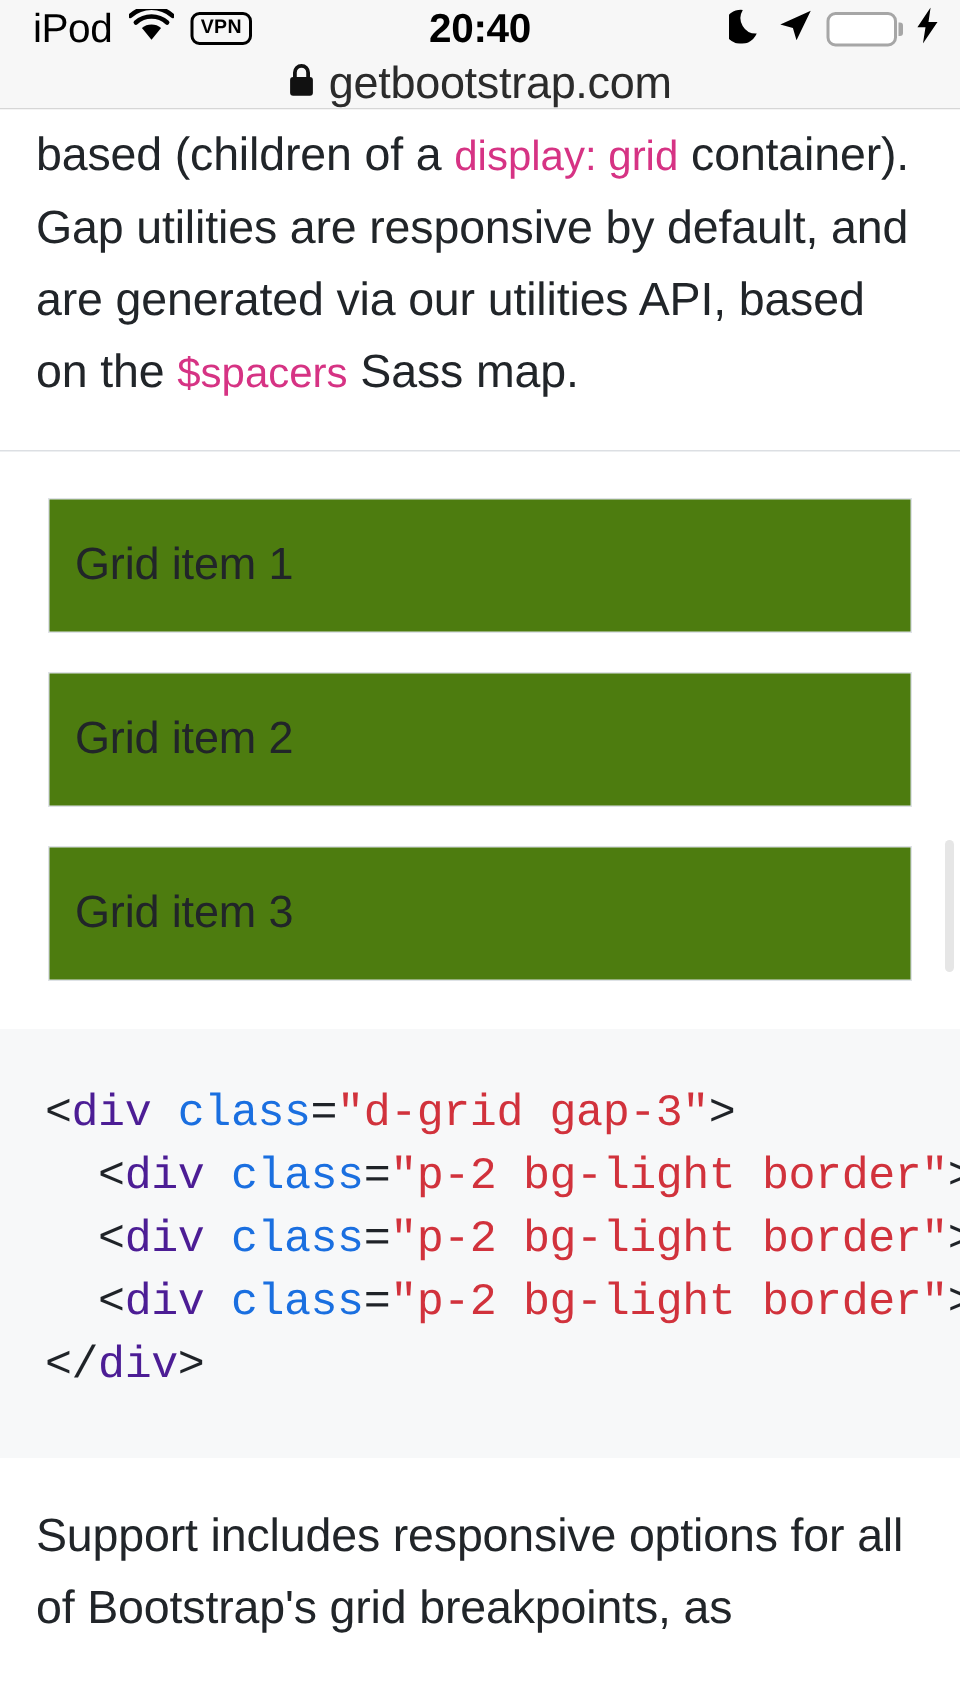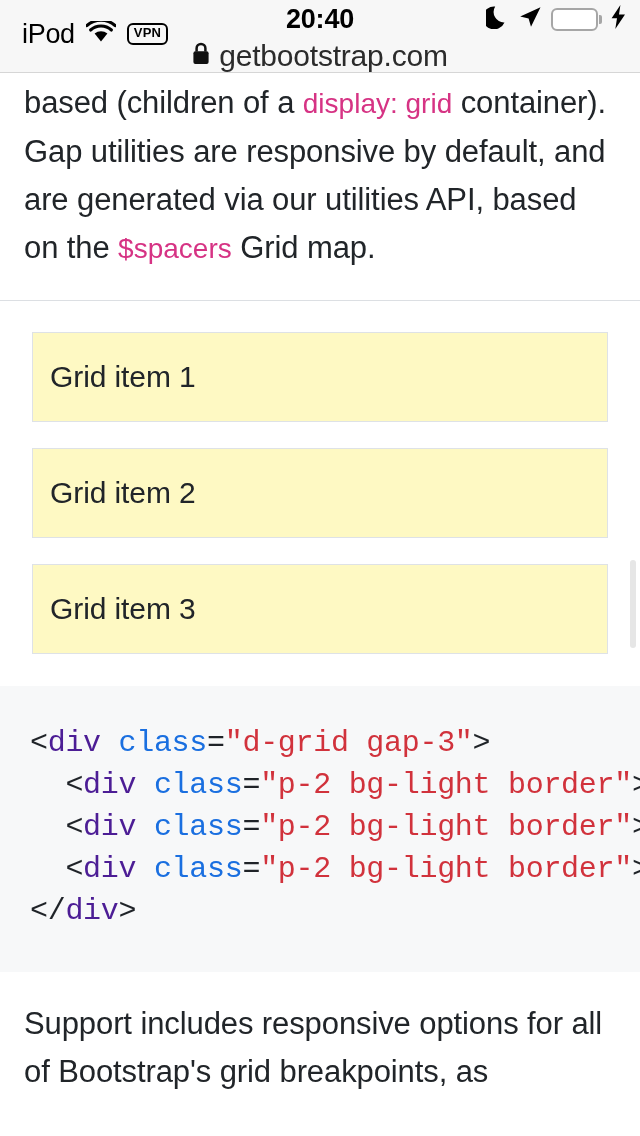--- a/index.html
+++ b/index.html
@@ -15,21 +15,21 @@
   .chrome {
     position:absolute; top:0; left:0; width:640px; height:73px;
     background:#f7f7f7;
     border-bottom:1px solid #d6d6d6;
   }
   .statusbar {
     position:absolute; top:0; left:0; width:640px; height:38px;
     display:flex; align-items:center;
   }
   .sb-left {
-    position:absolute; left:22px; top:15px; height:38px;
+    position:absolute; left:22px; top:0; height:38px;
     display:flex; align-items:center; gap:11px;
   }
   .sb-carrier {
     font-size:27px; font-weight:400; color:#000;
     letter-spacing:-0.3px; line-height:1;
   }
   .wifi-ico { display:block; }
   .vpn-badge {
     border:2.2px solid #000; border-radius:6px;
     padding:0px 5px 1px 5px;
@@ -86,21 +86,21 @@
   }
 
   .hr-rule {
     width:640px; height:1px; background:#dcdfe3;
     margin-top:27px;
   }
 
   
   .grid-demo { padding:31px 32px 0 32px; }
   .grid-item {
-    background:#fef9c3;
+    background:#4d7c0f;
     border:1px solid #dee2e6;
     height:90px;
     display:flex; align-items:center;
     padding-left:17px;
     font-size:30px; color:#212529; letter-spacing:-0.1px;
     margin-bottom:26px;
   }
   .grid-item:last-child { margin-bottom:0; }
 
   
@@ -194,21 +194,21 @@
           <path d="M4.6 9.5 V6.3 a4.4 4.4 0 0 1 8.8 0 V9.5" stroke="#111" stroke-width="2.5" fill="none"></path>
           <rect x="1.4" y="9.3" width="15.2" height="12.6" rx="2" fill="#111"></rect>
         </svg>
       </span>
       <span class="url-text">getbootstrap.com</span>
     </div>
   </div>
 
   <div class="page">
 
-    <div class="prose para-top"><span>based (children of a </span><code class="inline">display: grid</code><span> container). Gap utilities are responsive by default, and are generated via our utilities API, based on the </span><code class="inline">$spacers</code><span> Grid map.</span></div>
+    <div class="prose para-top"><span>based (children of a </span><code class="inline">display: grid</code><span> container). Gap utilities are responsive by default, and are generated via our utilities API, based on the </span><code class="inline">$spacers</code><span> Sass map.</span></div>
 
     <div class="hr-rule"></div>
 
     <div class="grid-demo">
       <div class="grid-item">
         <span>Grid item 1</span>
       </div>
       <div class="grid-item">
         <span>Grid item 2</span>
       </div>

